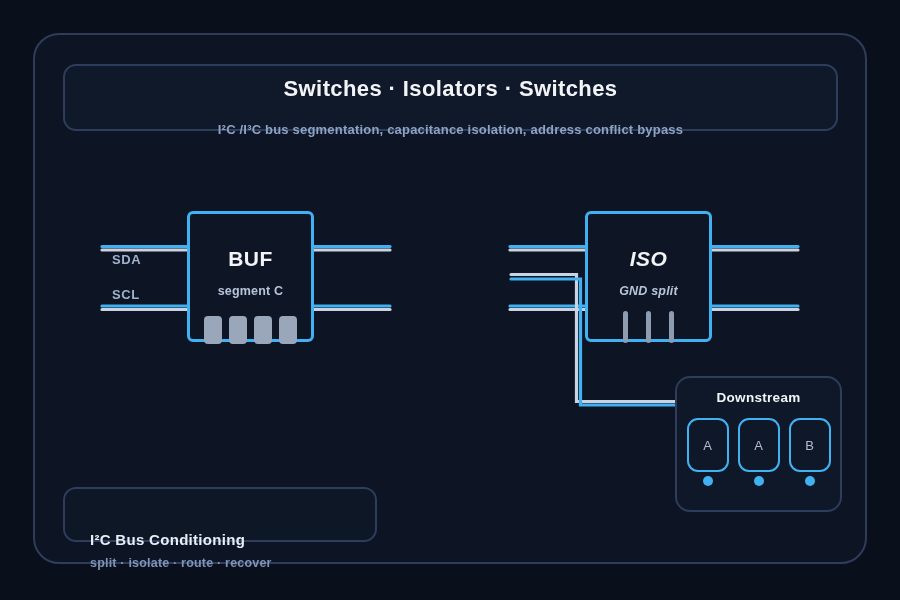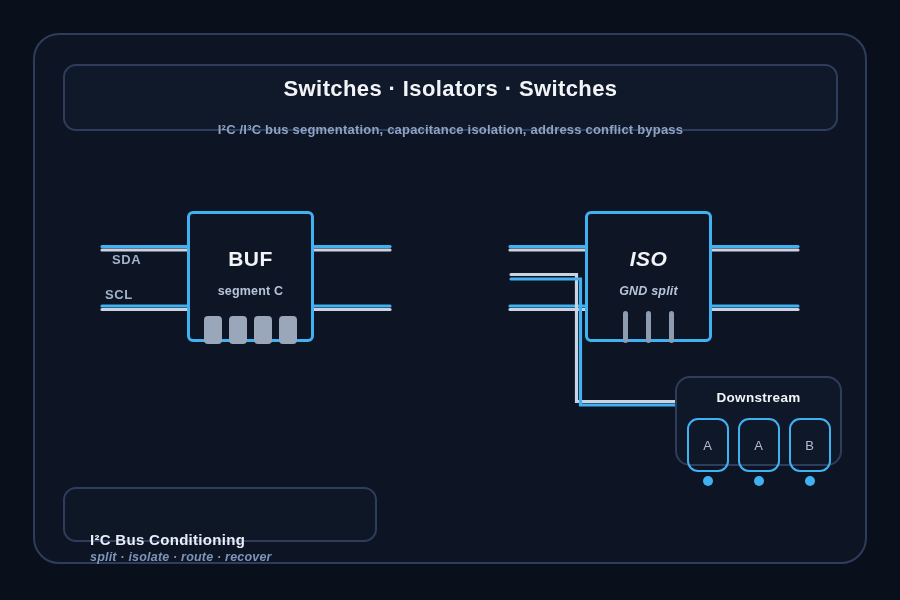--- a/index.html
+++ b/index.html
@@ -28,53 +28,53 @@
     display:flex;flex-direction:column;align-items:center;padding-top:10px;}
   .header-title{font-size:22px;font-weight:700;color:var(--text-primary);letter-spacing:0.4px;line-height:26px;}
   .header-subtitle{font-size:13px;font-weight:700;color:var(--text-muted);margin-top:20px;letter-spacing:0.2px;}
 
   #wires{position:absolute;left:0;top:0;pointer-events:none;}
   .wl{stroke:var(--wire-light);stroke-width:3.2;stroke-linecap:round;fill:none;}
   .wb{stroke:var(--accent-blue);stroke-width:3.2;stroke-linecap:round;fill:none;}
 
   .bus-label{position:absolute;font-size:13px;font-weight:700;color:var(--label-gray);letter-spacing:0.6px;}
   #sda-label{left:112px;top:227px;margin-top:25px;}
-  #scl-label{left:105px;top:287px;}
+  #scl-label{left:112px;top:287px;}
 
   .block{position:absolute;top:211px;height:131px;background:var(--block-background);
     border:3px solid var(--accent-blue);border-radius:6px;
     display:flex;flex-direction:column;align-items:center;padding-top:34px;}
   #block-buf{left:187px;width:127px;}
   #block-mux{left:388px;width:124px;}
   #block-iso{left:585px;width:127px;font-style:italic;}
   .block-title{font-size:21px;font-weight:700;color:var(--text-primary);line-height:22px;letter-spacing:0.5px;}
   .block-subtitle{font-size:12.5px;font-weight:700;color:var(--text-secondary);line-height:14px;margin-top:14px;letter-spacing:0.2px;}
 
   .buf-bars{display:flex;gap:7px;margin-top:18px;}
   .buf-bars span{display:block;width:18px;height:28px;border-radius:4px;background:var(--bar-gray);}
   .mux-icon{margin-top:10px;}
   .iso-bars{display:flex;gap:18px;margin-top:13px;}
   .iso-bars span{display:block;width:5px;height:32px;border-radius:3px;background:#8e9cb2;}
 
-  .downstream{position:absolute;left:675px;top:376px;width:167px;height:90px;
+  .downstream{position:absolute;left:675px;top:376px;width:167px;height:136px;
     background:#0f1828;border:2px solid var(--panel-border);border-radius:15px;
     display:flex;flex-direction:column;align-items:center;padding-top:12px;}
   .downstream-title{font-size:13.5px;font-weight:700;color:var(--text-primary);line-height:16px;letter-spacing:0.3px;}
   .node-row{display:flex;gap:9px;margin-top:12px;}
   .node{display:flex;flex-direction:column;align-items:center;}
   .node-box{width:42px;height:54px;border:2px solid var(--accent-blue);border-radius:11px;
     display:flex;align-items:center;justify-content:center;
     font-size:13px;color:#b0bdd0;background:transparent;}
   .node-dot{width:10px;height:10px;border-radius:50%;background:var(--accent-blue);margin-top:4px;}
 
   .footer-box{position:absolute;left:63px;top:487px;width:314px;height:55px;
     border:2px solid var(--panel-border);border-radius:13px;background:#0e1726;
     padding:9px 0 0 25px;}
   .footer-title{font-size:15px;font-weight:700;color:#e8eef6;line-height:19px;letter-spacing:0.3px;margin-top:32px;}
-  .footer-subtitle{font-size:12.5px;font-weight:700;color:#7e94b8;line-height:16px;margin-top:0;letter-spacing:0.2px;font-style:italic;}
+  .footer-subtitle{font-size:12.5px;font-weight:700;color:#7e94b8;line-height:16px;margin-top:6px;letter-spacing:0.2px;}
 </style>
 </head>
 <body>
 
 <div id="page">
 
   <div class="container"></div>
 
   <svg id="wires" width="900" height="600" viewBox="0 0 900 600">
 

